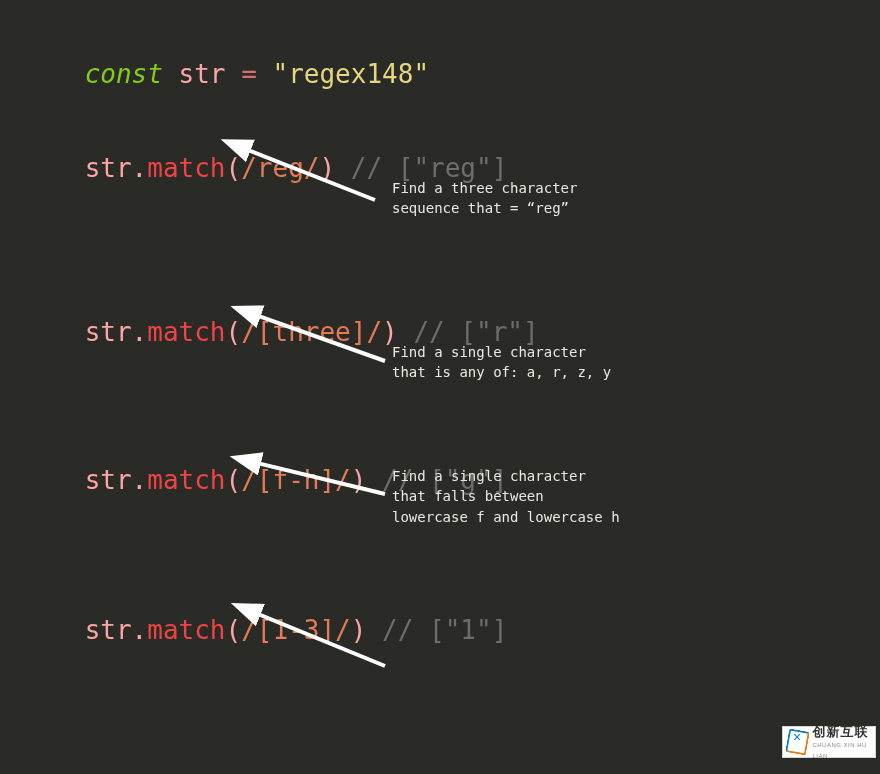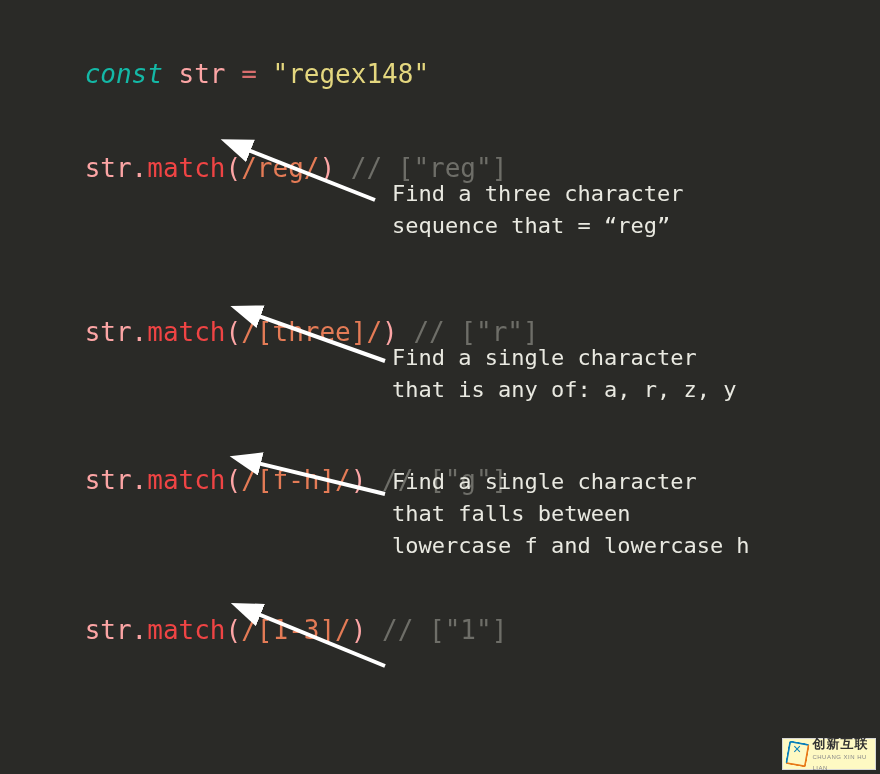--- a/index.html
+++ b/index.html
@@ -15,49 +15,49 @@
     position: relative;
     width: 880px;
     height: 774px;
   }
   .code {
     position: absolute;
     font-size: 26px;
     line-height: 1.3;
     white-space: pre;
   }
-  .kw { color: #14b8a6; font-style: italic; }            
+  .kw { color: #84cc16; font-style: italic; }            
   .id, .plain { color: #fca5a5; }                          
   .op { color: #d96e6e; }                                  
   .str { color: #e4d77f; }                                 
   .method { color: #ef4444; }                              
   .regex { color: #e47b56; }                               
   .comment { color: #6e6e68; }                             
 
   .annot {
     position: absolute;
     color: #e9e9e1;
     font-family: "Menlo", "Consolas", "DejaVu Sans Mono", monospace;
-    font-size: 22px;
+    font-size: 14px;
     line-height: 1.45;
     white-space: pre;
   }
 
   svg.arrow {
     position: absolute;
     overflow: visible;
   }
 
   .watermark {
     position: absolute;
     right: 4px;
-    bottom: 4px;
+    bottom: 16px;
     width: 92px;
     height: 30px;
-    background: #fef9c3;
+    background: #ffffff;
     border: 1px solid #d6d6d6;
     display: flex;
     align-items: center;
     font-family: sans-serif;
   }
   .watermark .logo {
     width: 24px;
     height: 24px;
     margin: 0 4px;
     border: 2px solid #0a7fba;

